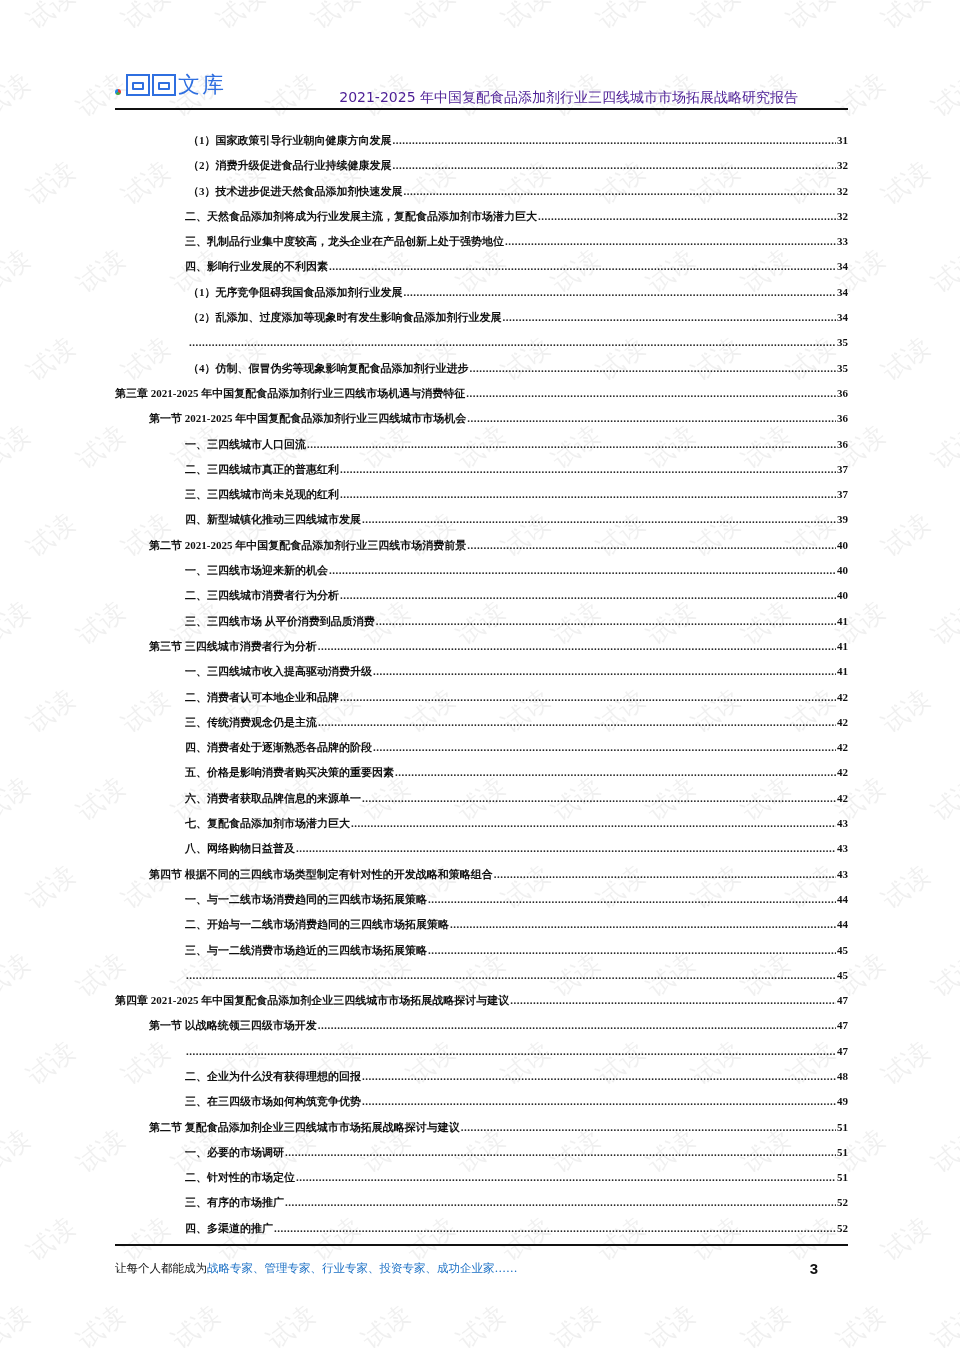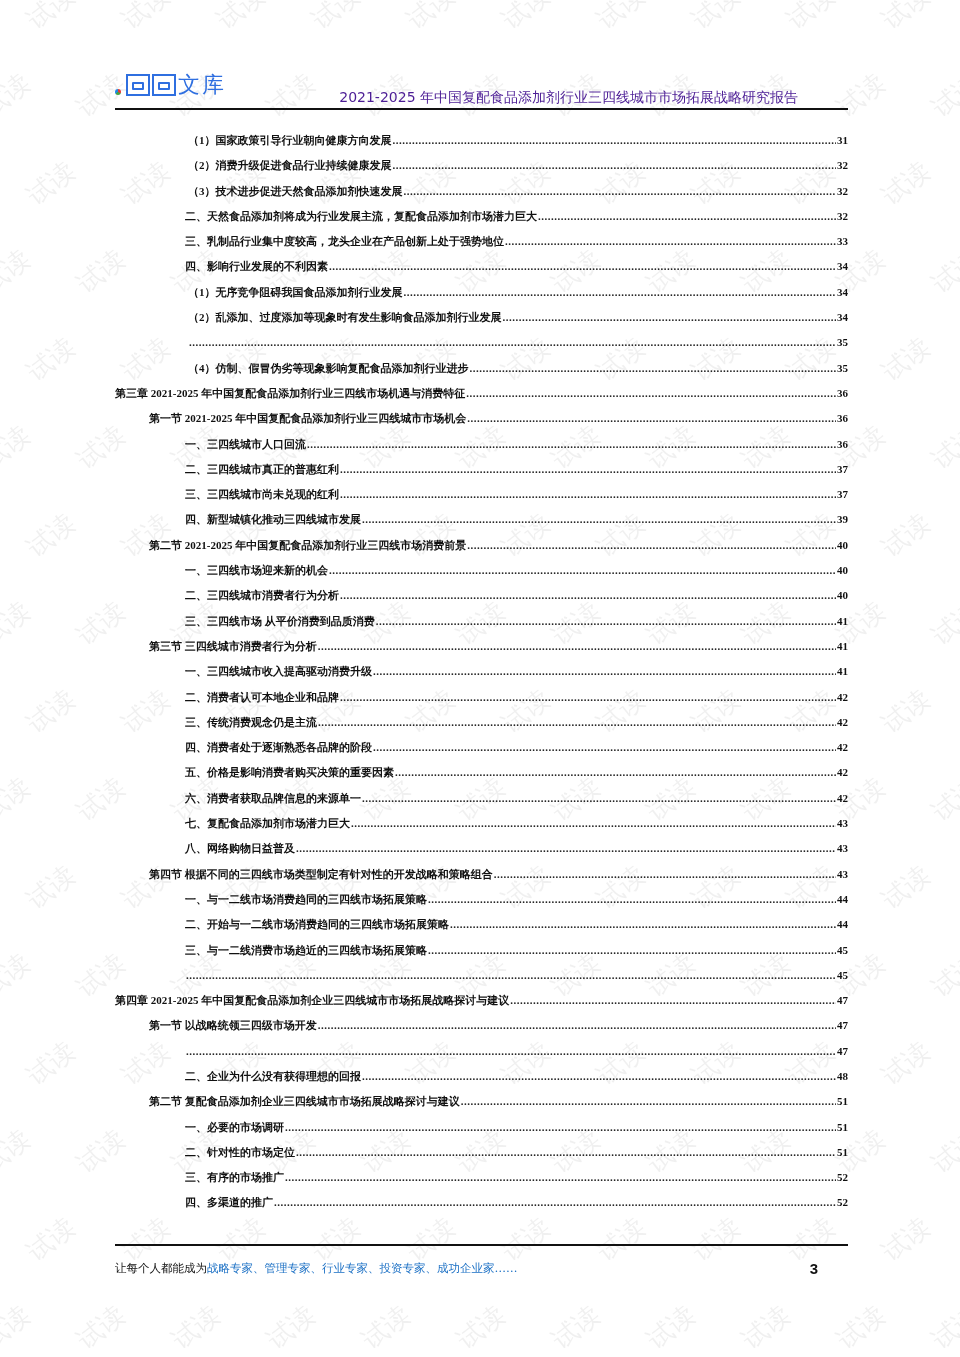--- a/index.html
+++ b/index.html
@@ -410,20 +410,25 @@
     </div>
     <div class="toc-row l2">
       <span class="toc-dots"></span>
       <span class="toc-page">47</span>
     </div>
     <div class="toc-row l2">
       <span class="toc-label">二、企业为什么没有获得理想的回报</span>
       <span class="toc-dots"></span>
       <span class="toc-page">48</span>
     </div>
+    <div class="toc-row l2">
+      <span class="toc-label">三、在三四级市场如何构筑竞争优势</span>
+      <span class="toc-dots"></span>
+      <span class="toc-page">49</span>
+    </div>
     <div class="toc-row l1">
       <span class="toc-label">第二节  复配食品添加剂企业三四线城市市场拓展战略探讨与建议</span>
       <span class="toc-dots"></span>
       <span class="toc-page">51</span>
     </div>
     <div class="toc-row l2">
       <span class="toc-label">一、必要的市场调研</span>
       <span class="toc-dots"></span>
       <span class="toc-page">51</span>
     </div>

